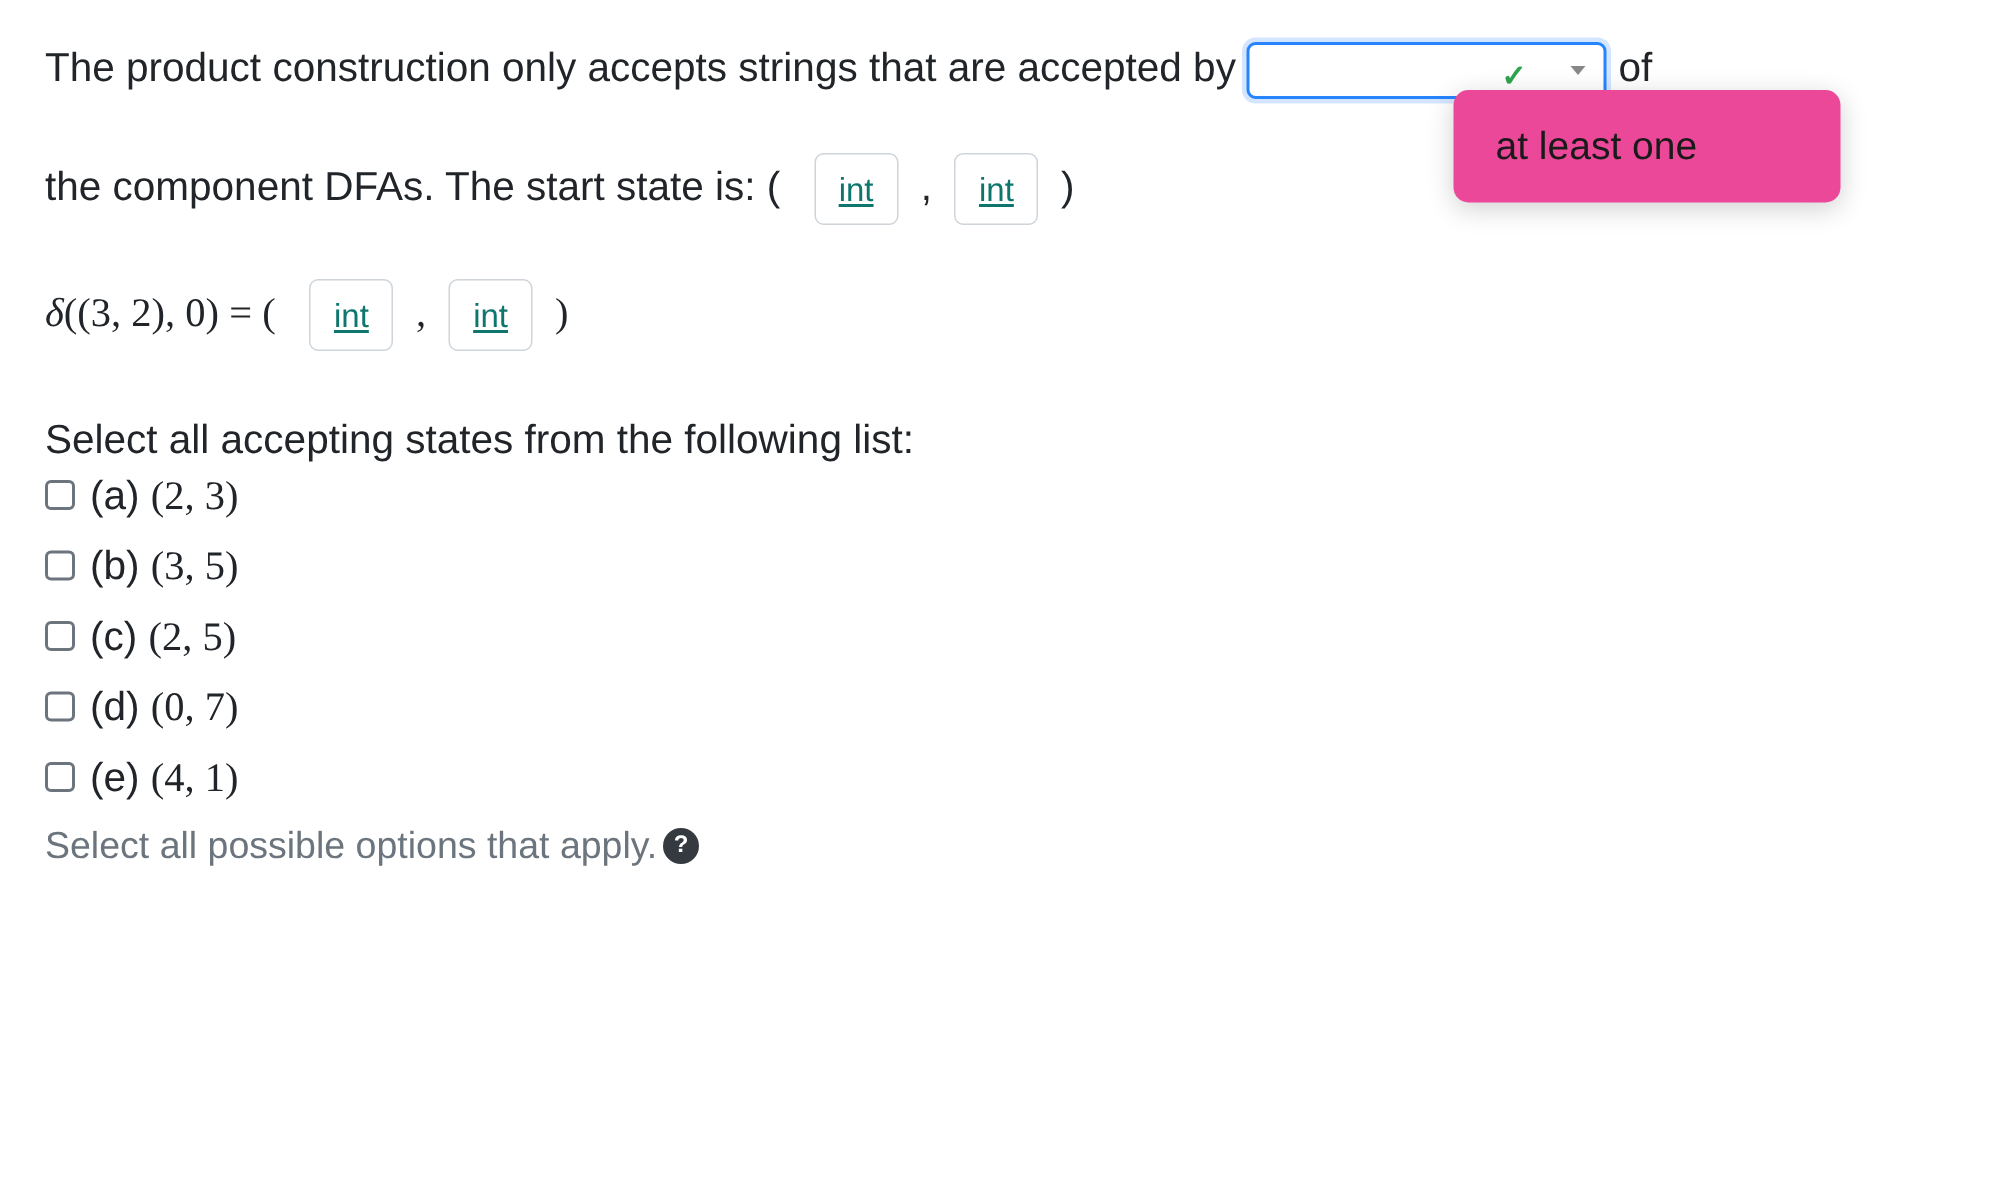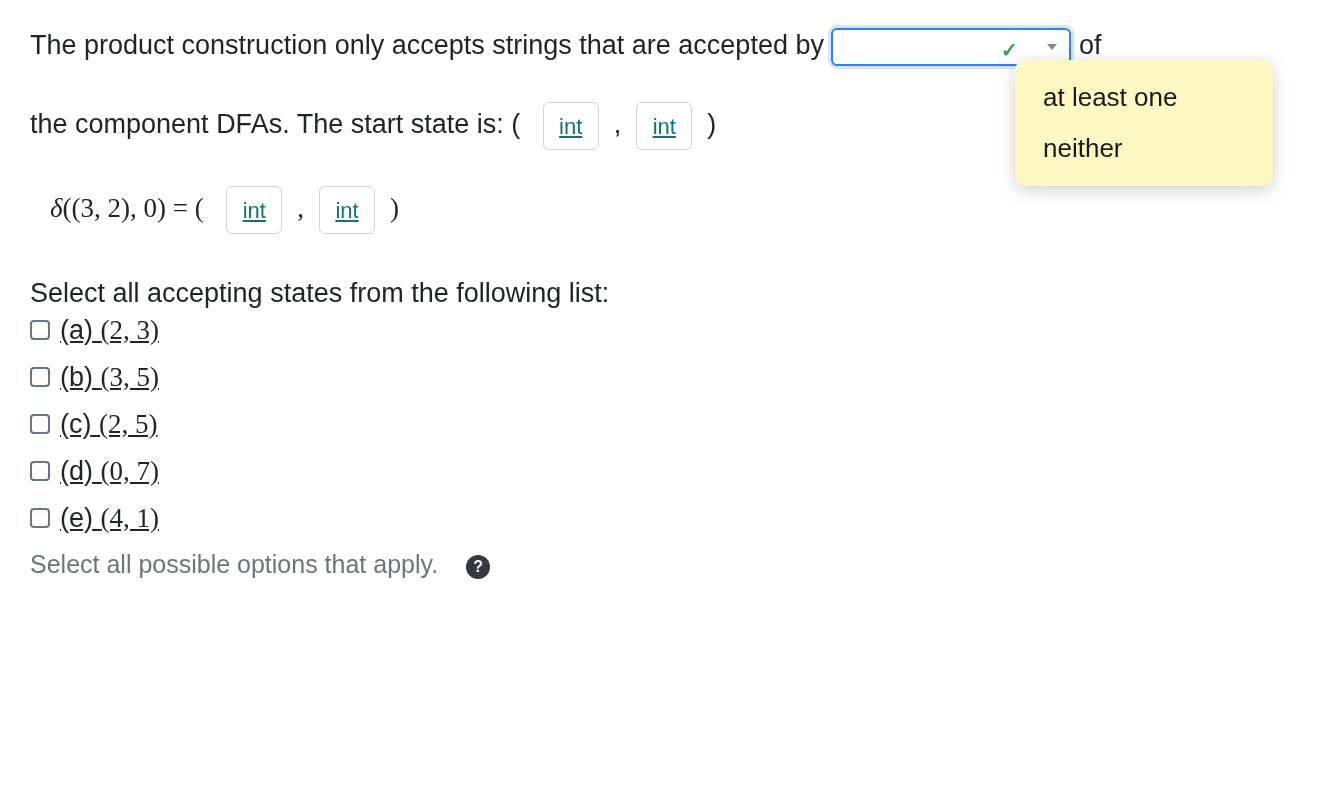--- a/index.html
+++ b/index.html
@@ -37,23 +37,23 @@
       top: 14px;
       width: 0;
       height: 0;
       border-left: 5px solid transparent;
       border-right: 5px solid transparent;
       border-top: 6px solid #888;
     }
     .dropdown {
       position: absolute;
       top: 60px;
-      left: 1015px;
+      left: 969px;
       width: 258px;
-      background: #fef9c3;
+      background: #ec4899;
       border-radius: 10px;
       box-shadow: 0 4px 18px rgba(0,0,0,0.18);
       padding: 12px 0;
       z-index: 10;
     }
     .dropdown-item {
       padding: 10px 28px;
       font-size: 26px;
       cursor: pointer;
       color: #1a1a1a;
@@ -76,21 +76,20 @@
       font-size: 22px;
       color: #0f766e;
       text-align: center;
       line-height: 48px;
       vertical-align: middle;
       background: #fff;
       text-decoration: underline;
     }
     .delta-line {
       margin-bottom: 44px;
-      margin-left: 20px;
     }
     .italic-var {
       font-style: italic;
       font-family: "Times New Roman", serif;
     }
     .serif {
       font-family: "Times New Roman", serif;
     }
     .checkbox-row {
       display: flex;
@@ -101,29 +100,28 @@
     .checkbox {
       width: 20px;
       height: 20px;
       border: 2px solid #6c757d;
       border-radius: 4px;
       background: #fff;
       flex-shrink: 0;
     }
     .option-label {
       font-size: 27px;
-      text-decoration: underline;
     }
     .option-pair {
       font-family: "Times New Roman", serif;
     }
     .hint-row {
       display: flex;
-      align-items: flex-end;
-      gap: 28px;
+      align-items: center;
+      gap: 4px;
       margin-top: 6px;
     }
     .hint-text {
       color: #6c757d;
       font-size: 25px;
     }
     .help-icon {
       width: 24px;
       height: 24px;
       border-radius: 50%;
@@ -146,21 +144,20 @@
 <div class="line">
   <span>The product construction only accepts strings that are accepted by</span>
   <span class="select-trigger"></span>
   <span>of</span>
 </div>
 
 <span class="checkmark">✓</span>
 
 <div class="dropdown">
   <div class="dropdown-item">at least one</div>
-  <div class="dropdown-item">neither</div>
 </div>
 
 <div class="line">
   <span>the component DFAs. The start state is: (</span>
   &nbsp;
   <span class="int-input">int</span>
   &nbsp;<span>,</span>&nbsp;
   <span class="int-input">int</span>
   &nbsp;<span>)</span>
 </div>

